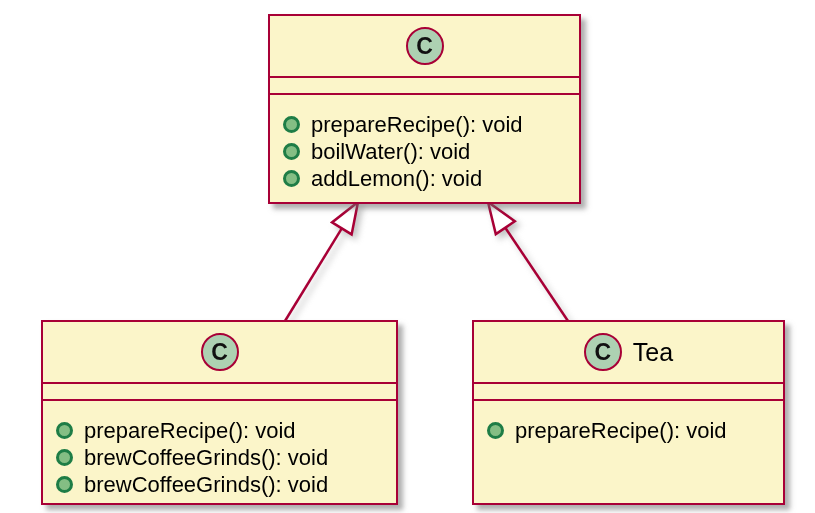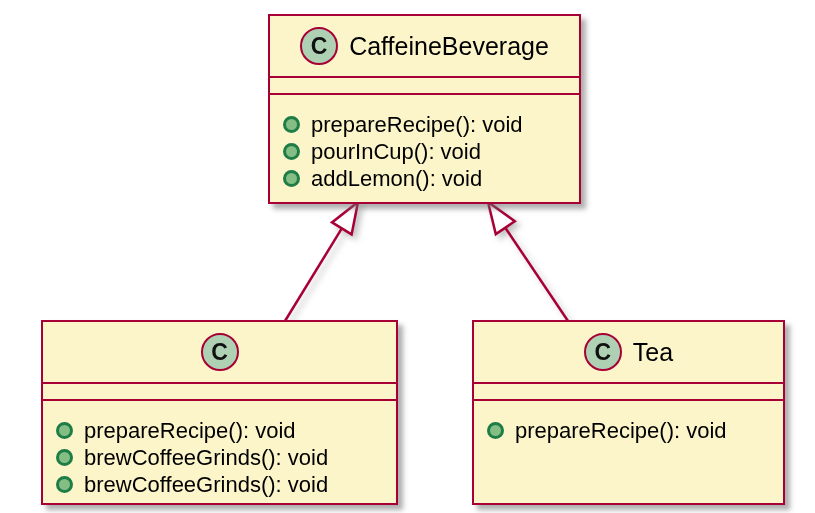--- a/index.html
+++ b/index.html
@@ -100,31 +100,30 @@
   </g>
   <g>
     <line x1="568" y1="321" x2="505.3" y2="227.7"></line>
     <polygon points="488,202 495.8,234.1 514.8,221.3"></polygon>
   </g>
 </svg>
 
 <div class="class-box" id="box-caffeinebeverage">
   <div class="class-title">
     <span class="class-icon">C</span>
-    <span>CaffeineBeverage</span>
   </div>
   <div class="class-fields"></div>
   <div class="class-methods">
     <div class="method-row">
       <span class="method-dot"></span>
       <span>prepareRecipe(): void</span>
     </div>
     <div class="method-row">
       <span class="method-dot"></span>
-      <span>pourInCup(): void</span>
+      <span>boilWater(): void</span>
     </div>
     <div class="method-row">
       <span class="method-dot"></span>
       <span>addLemon(): void</span>
     </div>
   </div>
 </div>
 
 <div class="class-box" id="box-coffee">
   <div class="class-title">

